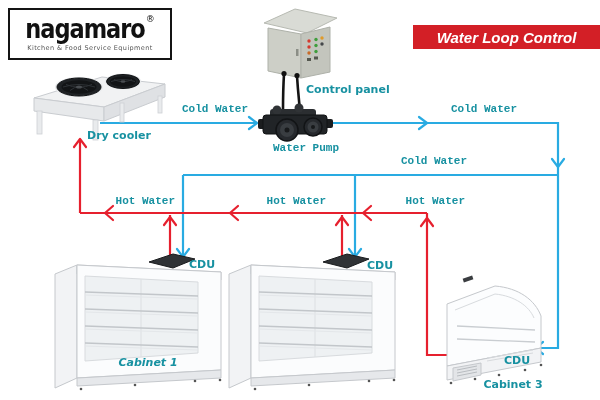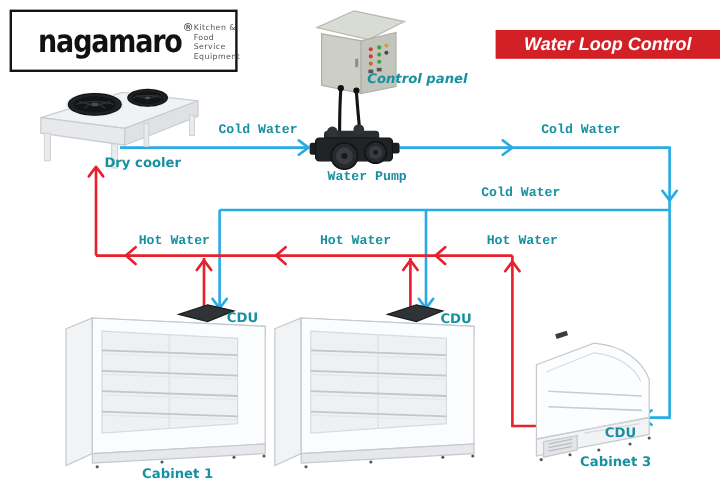--- a/index.html
+++ b/index.html
@@ -1,21 +1,21 @@
 <!DOCTYPE html>
 <html style="--color-cold_water: #29abe2; --color-hot_water: #e6202e; --color-label_text: #1791a1; --color-banner_bg: #d31f26; --color-banner_text: #ffffff;"><head>
 <meta charset="utf-8">
 <style>
   html,body{margin:0;padding:0;background:#fff;}
   .stage{position:relative;width:600px;height:400px;background:#ffffff;overflow:hidden;
          font-family:"DejaVu Sans","Liberation Sans",sans-serif;}
 
   
   .logo{position:absolute;left:8px;top:8px;width:160px;height:48px;border:2px solid #141414;
-        background:#fff;display:flex;align-items:center;justify-content:center;padding-left:26px;}
+        background:#fff;display:flex;flex-direction:column;align-items:center;justify-content:center;}
   .logo .row{display:flex;align-items:flex-start;line-height:1;}
   .brand{font-weight:bold;font-size:25px;letter-spacing:-1px;color:#111;
          font-stretch:condensed;transform:scaleY(1.05);}
   .reg{font-size:9px;color:#111;margin-left:1px;margin-top:-2px;}
   .tagline{font-size:6.5px;color:#555;letter-spacing:.4px;margin-top:2px;}
 
   
   .banner{position:absolute;left:413px;right:0;top:25px;height:24px;
           background:var(--color-banner_bg,#d31f26);color:var(--color-banner_text,#fff);
           display:flex;align-items:center;justify-content:center;
@@ -213,32 +213,32 @@
           <line x1="50" y1="85" x2="96" y2="77"></line>
       </g>
       <circle cx="14" cy="107" r="1.3" fill="#555"></circle>
         <circle cx="38" cy="103" r="1.3" fill="#555"></circle>
       <circle cx="62" cy="99" r="1.3" fill="#555"></circle>
         <circle cx="88" cy="94" r="1.3" fill="#555"></circle>
       <circle cx="104" cy="89" r="1.3" fill="#555"></circle>
     </g>
   </svg>
 
-  <div class="lbl" style="left:306px;top:60px;font-style:italic;">Control panel</div>
+  <div class="lbl" style="left:306px;top:84px;">Control panel</div>
   <div class="lbl ctr" style="left:259px;top:143px;">Water Pump</div>
   <div class="lbl" style="left:87px;top:130px;">Dry cooler</div>
 
   <div class="lbl ctr" style="left:168px;top:104px;">Cold Water</div>
   <div class="lbl ctr" style="left:437px;top:104px;">Cold Water</div>
   <div class="lbl ctr" style="left:387px;top:156px;">Cold Water</div>
 
   <div class="lbl ctr" style="left:95px;top:196px;">Hot Water</div>
   <div class="lbl ctr" style="left:246px;top:196px;">Hot Water</div>
   <div class="lbl ctr" style="left:385px;top:196px;">Hot Water</div>
 
   <div class="lbl" style="left:189px;top:259px;">CDU</div>
   <div class="lbl" style="left:367px;top:260px;">CDU</div>
   <div class="lbl" style="left:504px;top:355px;">CDU</div>
 
-  <div class="lbl ctr-wide" style="left:98px;top:389px;">Cabinet 1</div>
+  <div class="lbl ctr-wide" style="left:98px;top:357px;font-style:italic;">Cabinet 1</div>
   <div class="lbl ctr-wide" style="left:463px;top:379px;">Cabinet 3</div>
 
 </div>
 
 </body></html>

